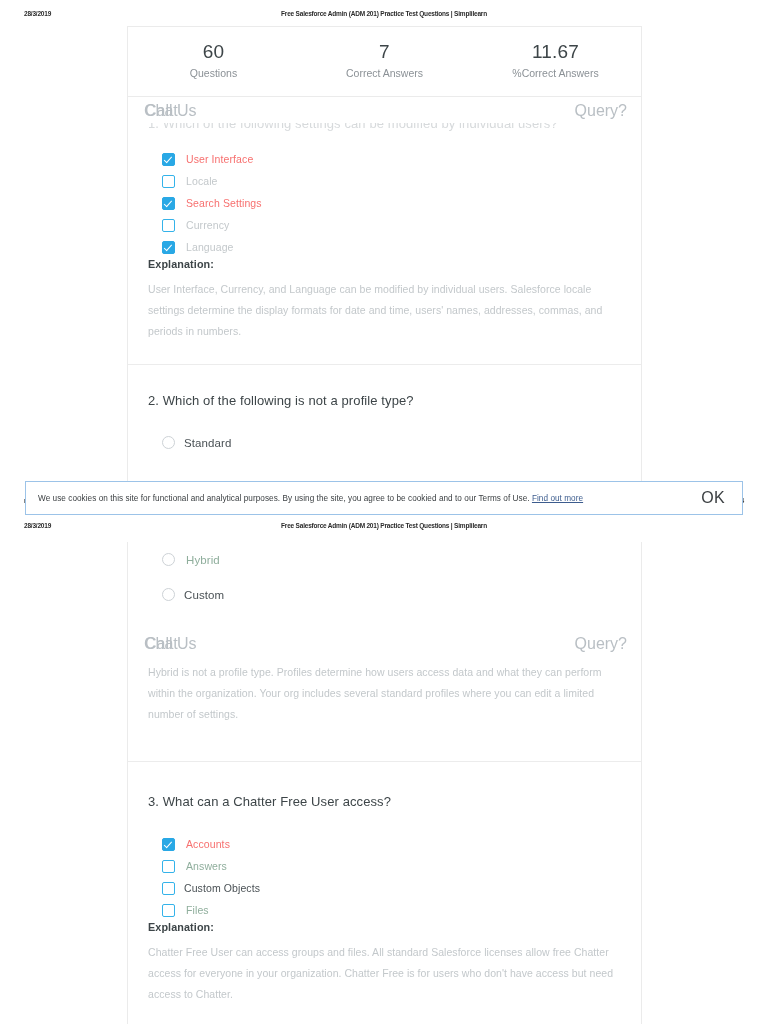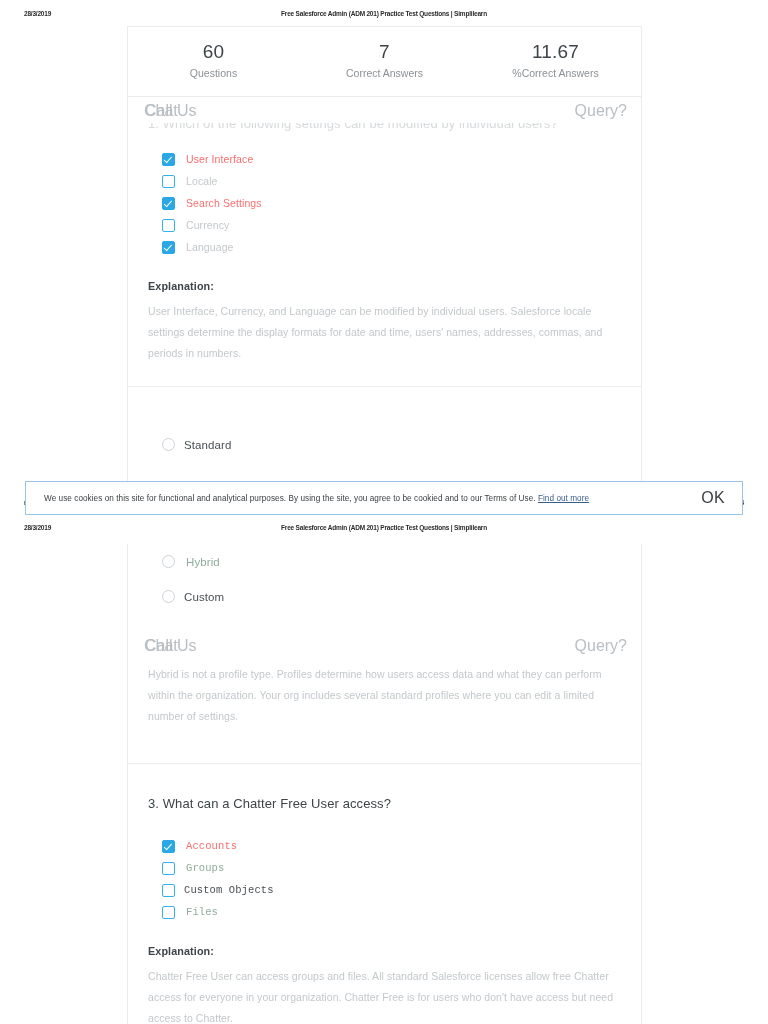--- a/index.html
+++ b/index.html
@@ -188,21 +188,21 @@
     width: 13px;
     height: 13px;
     box-sizing: border-box;
     border: 1.5px solid #cdd2d6;
     border-radius: 50%;
     background: #fff;
     flex: none;
   }
 
   
-  .explanation { margin-top: 22px; padding-bottom: 22px; }
+  .explanation { padding-bottom: 22px; }
   .exp-title {
     font-size: 10.8px;
     font-weight: bold;
     color: #3d4548;
     margin-bottom: 9px;
     letter-spacing: 0.1px;
   }
   .exp-body {
     font-size: 10.5px;
     color: #c3c8cb;
@@ -221,21 +221,21 @@
     box-sizing: border-box;
     background: #ffffff;
     border: 1px solid #9cc3e8;
     display: flex;
     align-items: center;
     z-index: 20;
   }
   .cookie-text {
     font-size: 8.2px;
     color: #3c4043;
-    margin-left: 18px;
+    margin-left: 12px;
     letter-spacing: 0.05px;
   }
   .cookie-link {
     color: #3c5c8e;
     text-decoration: underline;
     cursor: pointer;
   }
   .cookie-ok {
     position: absolute;
     right: 17px;
@@ -311,20 +311,21 @@
       </div>
 
       <div class="explanation">
         <div class="exp-title">Explanation:</div>
         <div class="exp-body">User Interface, Currency, and Language can be modified by individual users. Salesforce locale settings determine the display formats for date and time, users' names, addresses, commas, and periods in numbers.</div>
       </div>
     </div>
 
     <div class="qblock divided">
       <div class="spacer-26"></div>
+      <div class="question">2. Which of the following is not a profile type?</div>
 
       <div class="options">
         <div class="option radio-opt">
           <div class="rbox"></div>
           <div class="opt-label radio-label st-dark">Standard</div>
         </div>
       </div>
       <div class="spacer-34"></div>
     </div>
 
@@ -377,28 +378,28 @@
       <div class="explanation" style="margin-top:6px;">
         <div class="exp-body">Hybrid is not a profile type. Profiles determine how users access data and what they can perform within the organization. Your org includes several standard profiles where you can edit a limited number of settings.</div>
       </div>
       <div class="spacer-14"></div>
     </div>
 
     <div class="qblock divided">
       <div class="spacer-30"></div>
       <div class="question">3. What can a Chatter Free User access?</div>
 
-      <div class="options" style="margin-top:21px;font-family:Liberation Mono, monospace;">
+      <div class="options" style="margin-top:21px;">
         <div class="option">
           <div class="cbox checked"></div>
           <div class="opt-label st-wrong">Accounts</div>
         </div>
         <div class="option">
           <div class="cbox"></div>
-          <div class="opt-label st-correct">Groups</div>
+          <div class="opt-label st-correct">Answers</div>
         </div>
         <div class="option">
           <div class="cbox"></div>
           <div class="opt-label st-dark">Custom Objects</div>
         </div>
         <div class="option">
           <div class="cbox"></div>
           <div class="opt-label st-correct">Files</div>
         </div>
       </div>

